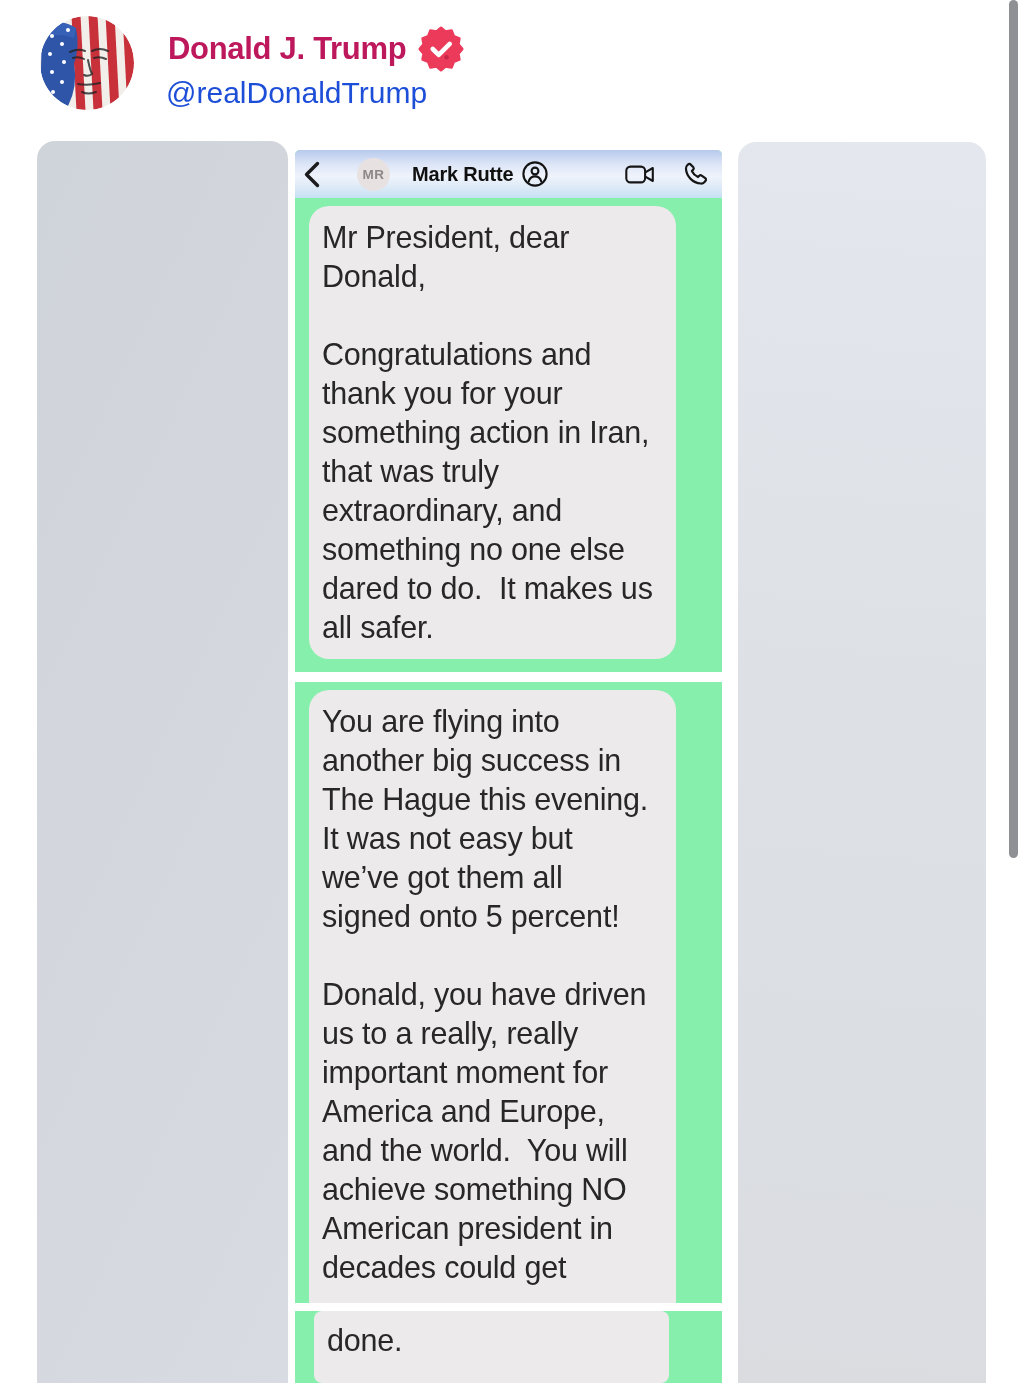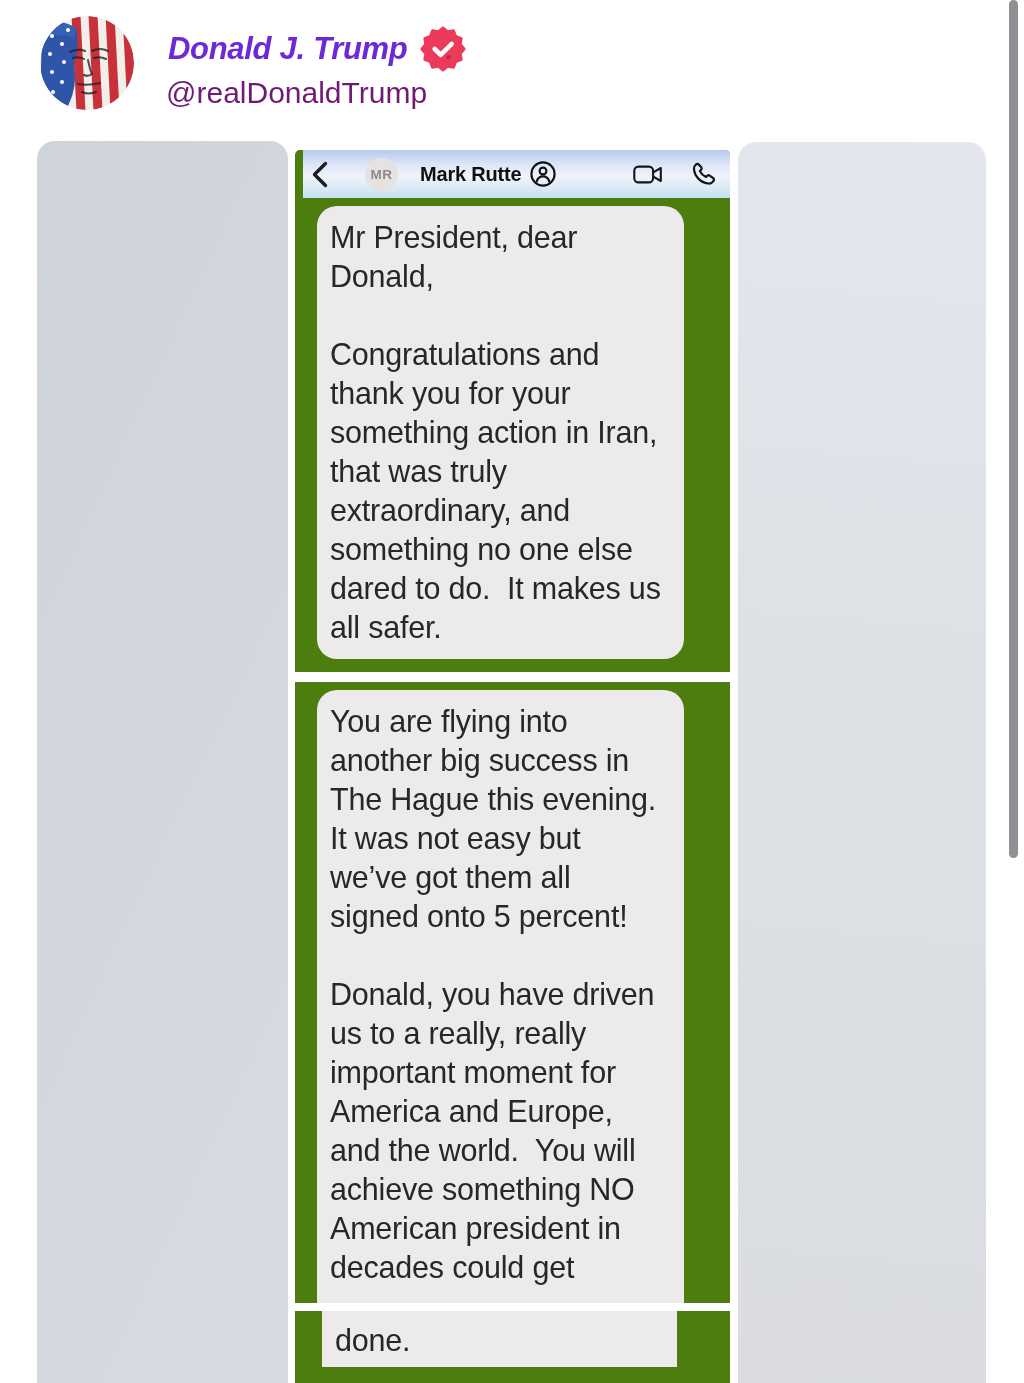--- a/index.html
+++ b/index.html
@@ -2,53 +2,53 @@
 <html><head>
 <meta charset="utf-8">
 <style>
   html,body{margin:0;padding:0;background:#fff;}
   body{width:1024px;height:1383px;position:relative;overflow:hidden;
        font-family:"Liberation Sans", sans-serif;}
 
   
   .avatar{position:absolute;left:40px;top:16px;width:94px;height:94px;border-radius:50%;overflow:hidden;}
   .name-row{position:absolute;left:168px;top:26px;display:flex;align-items:center;gap:12px;}
-  .author-name{font-size:31px;font-weight:700;color:#6d28d9;letter-spacing:-0.3px;line-height:44px;font-style:italic;}
+  .author-name{font-size:31px;font-weight:700;color:#be185d;letter-spacing:-0.3px;line-height:44px;}
   .badge{width:46px;height:46px;display:block;}
-  .author-handle{position:absolute;left:166px;top:74px;font-size:30px;color:#701a75;line-height:38px;}
+  .author-handle{position:absolute;left:166px;top:74px;font-size:30px;color:#1d4ed8;line-height:38px;}
 
   
   .panel{position:absolute;bottom:0;}
   .panel-left{left:37px;top:141px;width:251px;border-radius:18px 18px 0 0;
     background:linear-gradient(115deg,#cfd3da 0%,#d4d8de 55%,#d8dbe1 100%);}
   .panel-right{left:738px;top:142px;width:248px;border-radius:18px 18px 0 0;
     background:linear-gradient(185deg,#e4e8ee 0%,#dde1e6 45%,#dadce0 100%);}
 
-  .shot{position:absolute;left:295px;width:427px;overflow:hidden;background:#4d7c0f;padding-left:8px;}
+  .shot{position:absolute;left:295px;width:427px;overflow:hidden;background:#86efac;}
   .shot1{top:150px;height:522px;border-radius:5px 5px 0 0;}
   .shot2{top:682px;height:621px;}
   .shot3{top:1311px;height:72px;}
 
   
   .chat-header{height:48px;display:flex;align-items:center;padding:0 13px 0 8px;
     background:linear-gradient(180deg,#b7c9ec 0%,#dde6f7 30%,#eff3fb 55%,#d9e8f6 82%,#c5e0f3 100%);}
   .mr-avatar{margin-left:37px;width:33px;height:33px;border-radius:50%;background:#e8e1e2;
     color:#8f888b;font-size:13.5px;font-weight:700;letter-spacing:.4px;
     display:flex;align-items:center;justify-content:center;}
   .contact-name{margin-left:22px;font-size:20px;font-weight:700;color:#101010;letter-spacing:-0.2px;}
   .hdr-right{margin-left:auto;display:flex;align-items:center;gap:27px;}
   .icon{display:block;}
 
   
   .bubble{background:#eceaea;border-radius:20px;color:#272727;
     font-size:30.5px;line-height:39px;letter-spacing:-0.2px;
     padding:12px 14px 12px 13px;white-space:pre-wrap;}
   .bubble-1{margin:8px 46px 0 14px;}
   .bubble-2{margin:8px 46px 8px 14px;border-radius:20px 20px 0 0;height:613px;box-sizing:border-box;}
-  .bubble-3{margin:0 53px 0 19px;border-radius:0;height:56px;box-sizing:border-box;padding-top:10px;}
+  .bubble-3{margin:0 53px 0 19px;border-radius:8px;height:72px;box-sizing:border-box;padding-top:10px;}
 
   
   .scrollbar-thumb{position:absolute;left:1009px;top:0;width:9px;height:858px;
     background:#8e9093;border-radius:4.5px;}
 </style>
 </head>
 <body>
 
 <div class="avatar">
   <svg width="94" height="94" viewBox="0 0 94 94">

